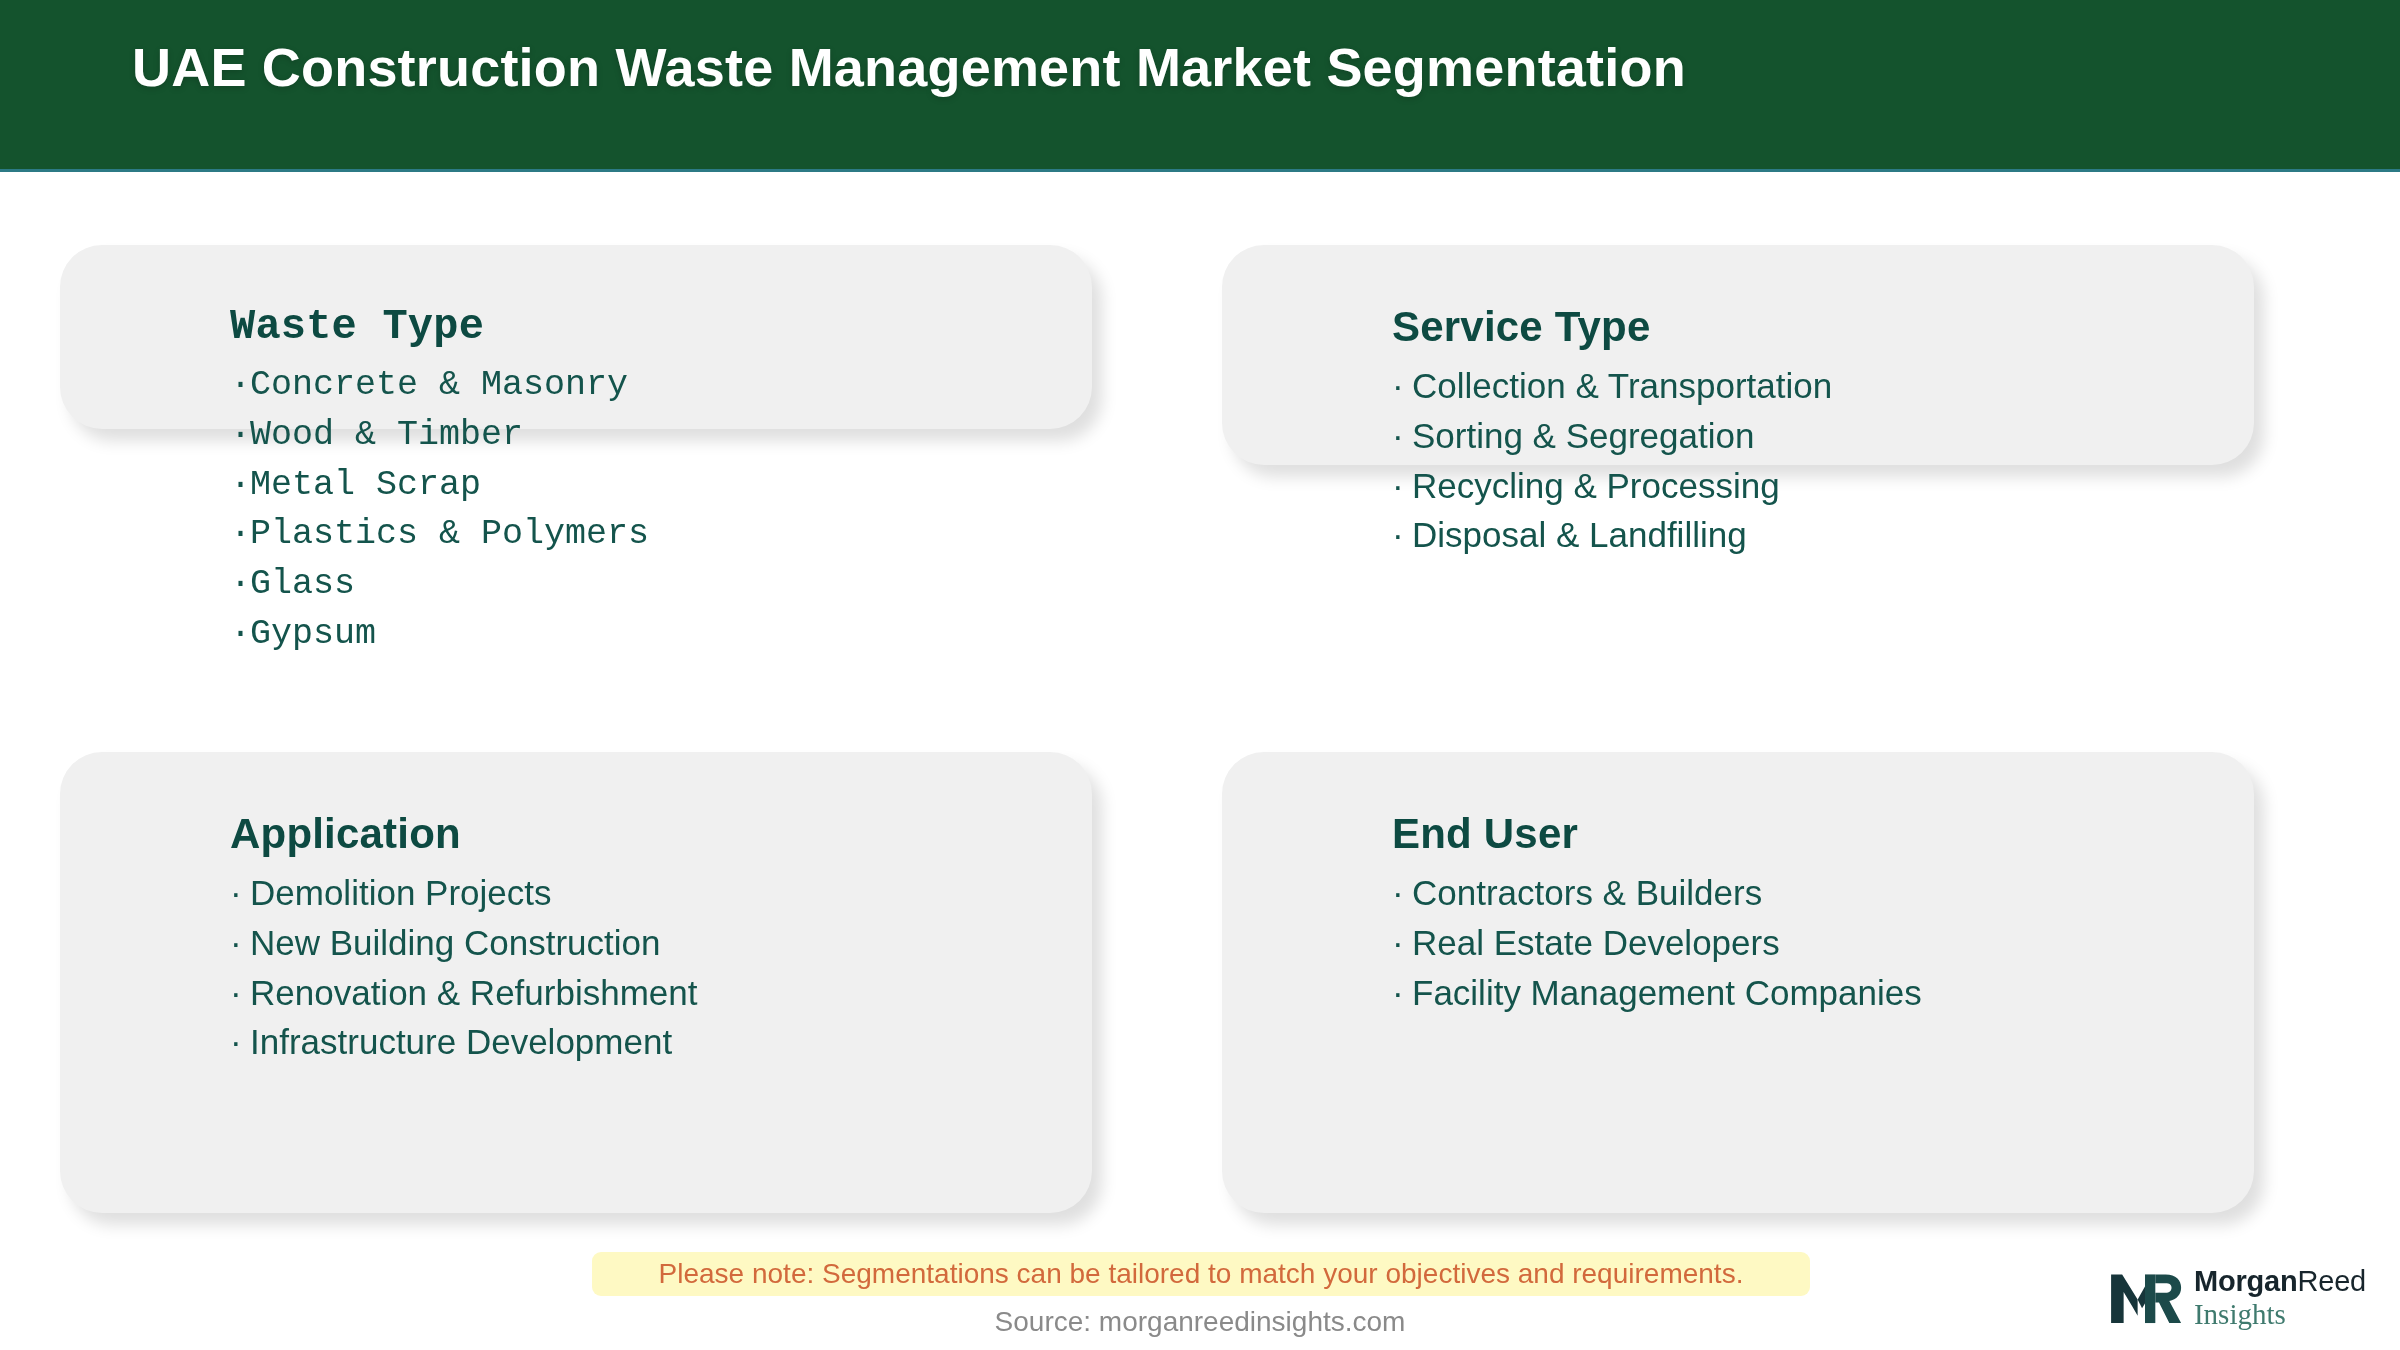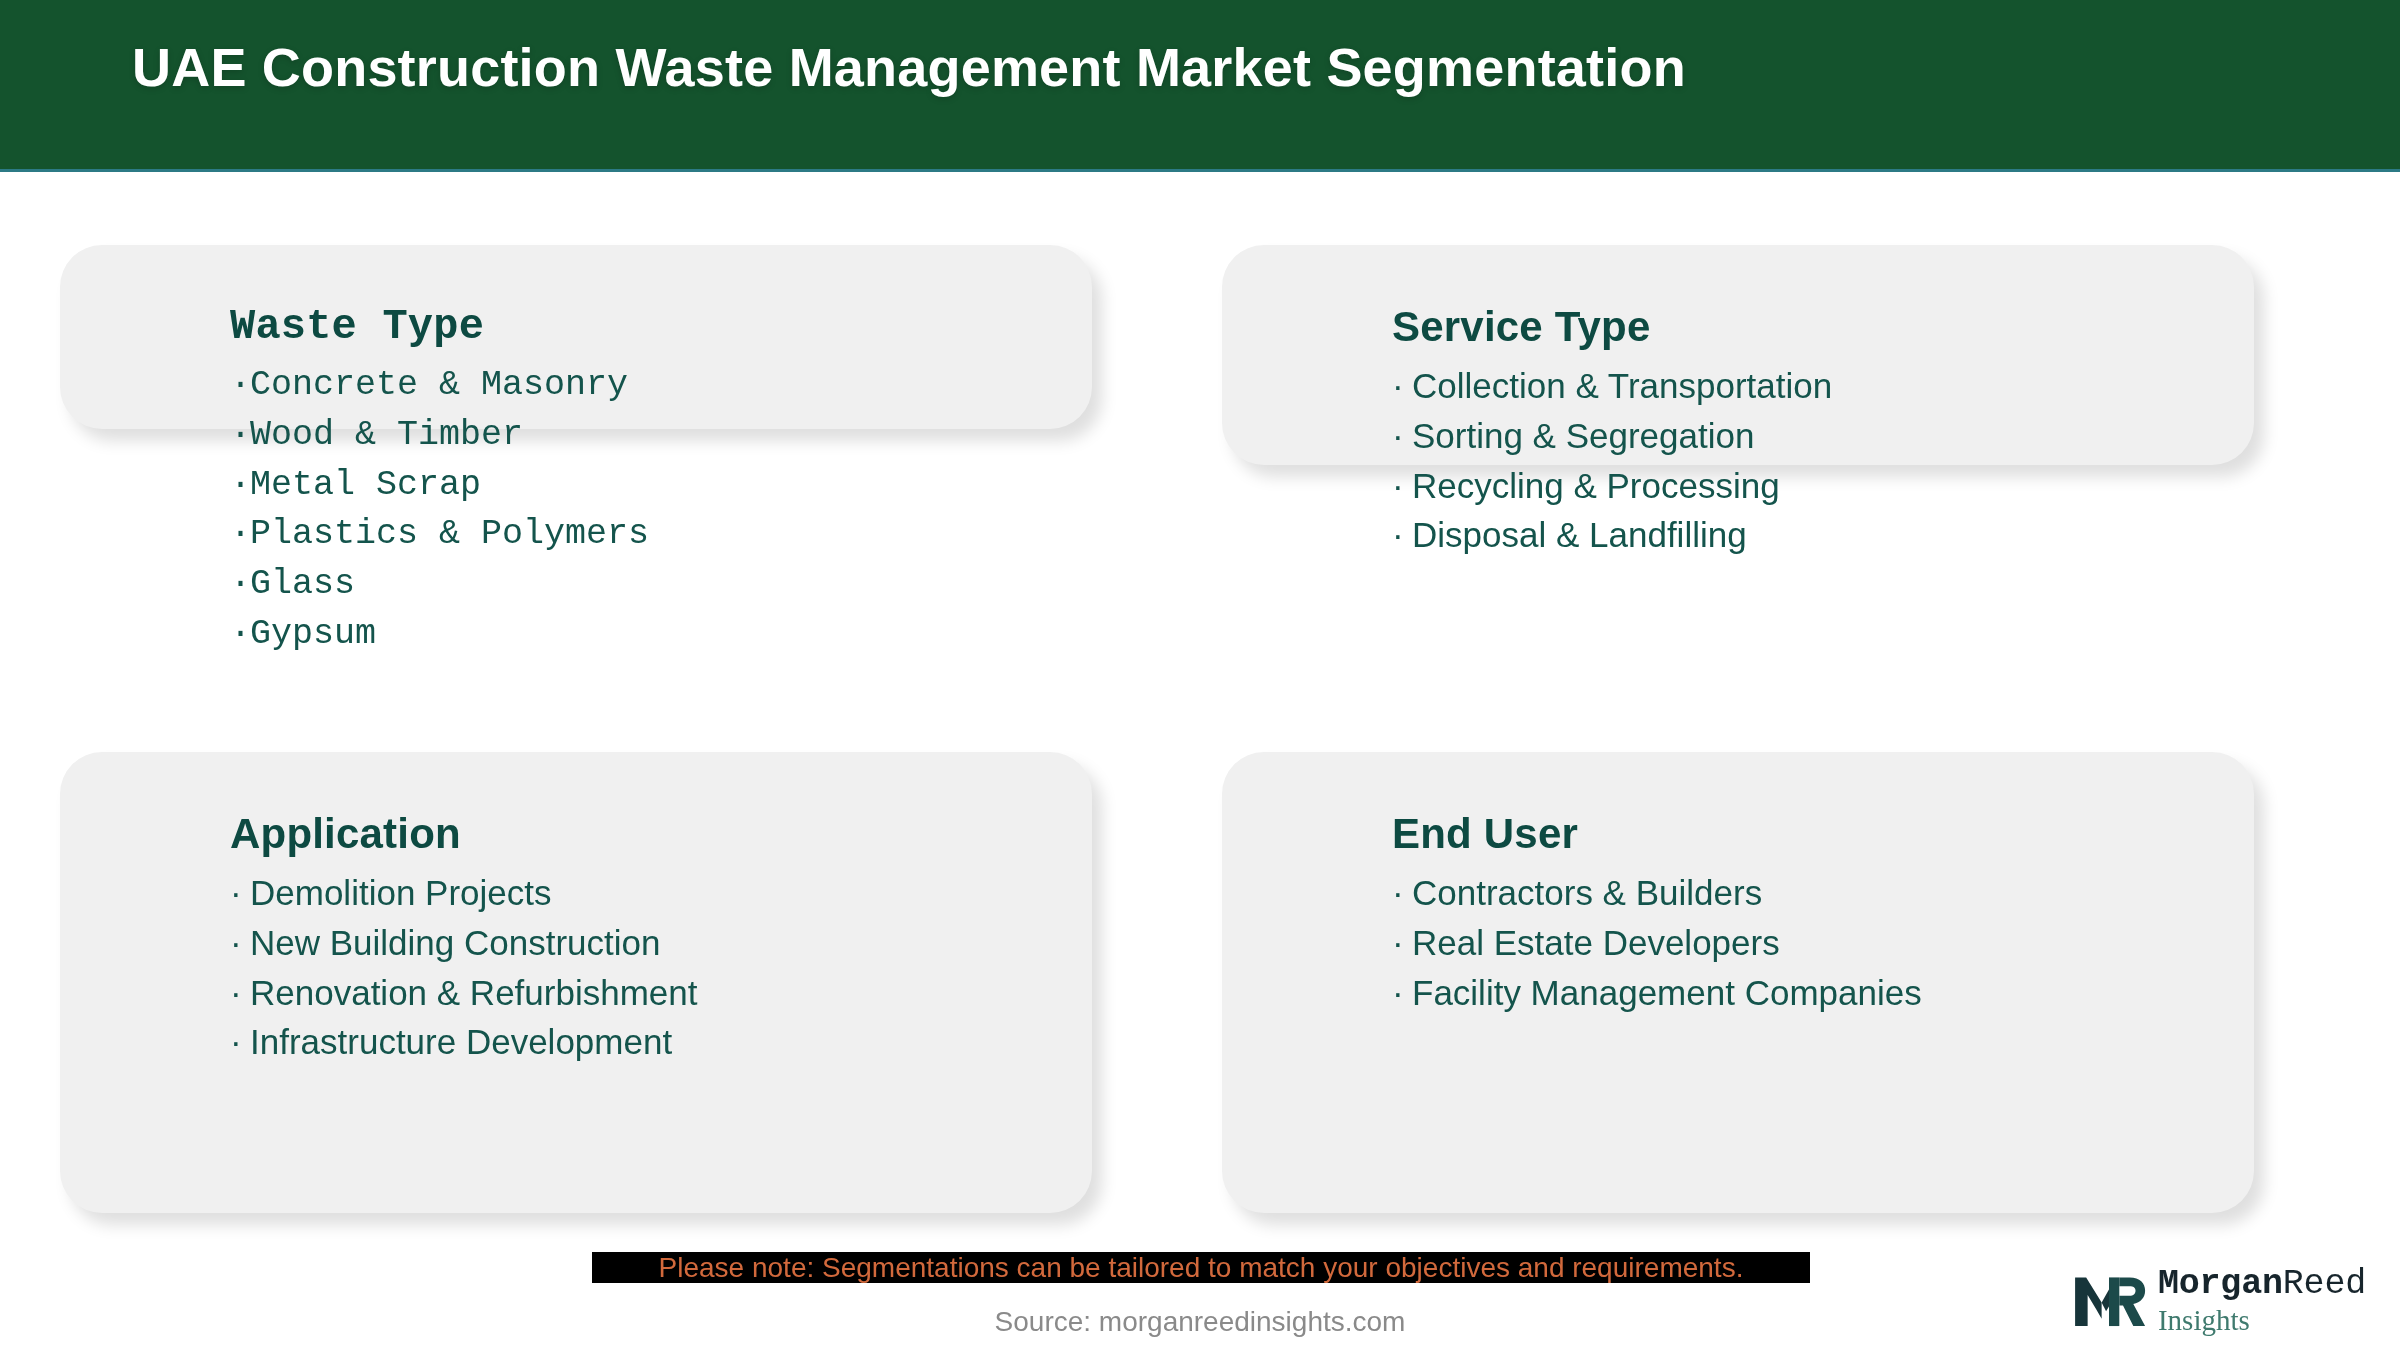--- a/index.html
+++ b/index.html
@@ -89,23 +89,23 @@
     width: 20px;
     color: #14544c;
   }
 
   
   .note-pill {
     position: absolute;
     left: 592px;
     top: 1252px;
     width: 1218px;
-    height: 31px;
-    background: #000000;
-    border-radius: 0;
+    height: 44px;
+    background: #fef9c3;
+    border-radius: 9px;
     display: flex;
     align-items: center;
     justify-content: center;
     box-sizing: border-box;
   }
   .note-text {
     font-size: 28px;
     color: #d2693c;
     white-space: nowrap;
   }
@@ -132,22 +132,22 @@
     width: 74px;
     height: 56px;
     flex: none;
   }
   .logo-words {
     display: flex;
     flex-direction: column;
     line-height: 1.0;
   }
   .logo-line1 {
-    font-family: Liberation Mono, monospace;
-    font-size: 35px;
+    font-family: Liberation Sans, sans-serif;
+    font-size: 29px;
     color: #17252c;
     letter-spacing: -0.2px;
     white-space: nowrap;
     text-align: right;
   }
   .logo-line1 .lw-bold { font-weight: bold; }
   .logo-line1 .lw-reg  { font-weight: normal; }
   .logo-line2 {
     font-family: "Liberation Serif", serif;
     font-size: 29px;

